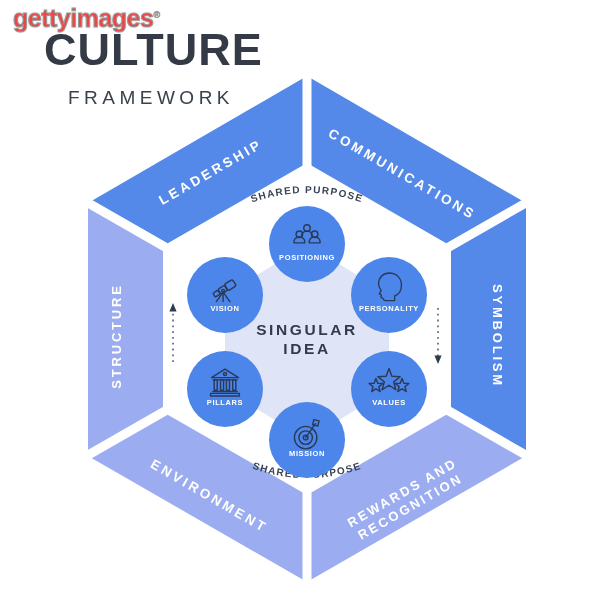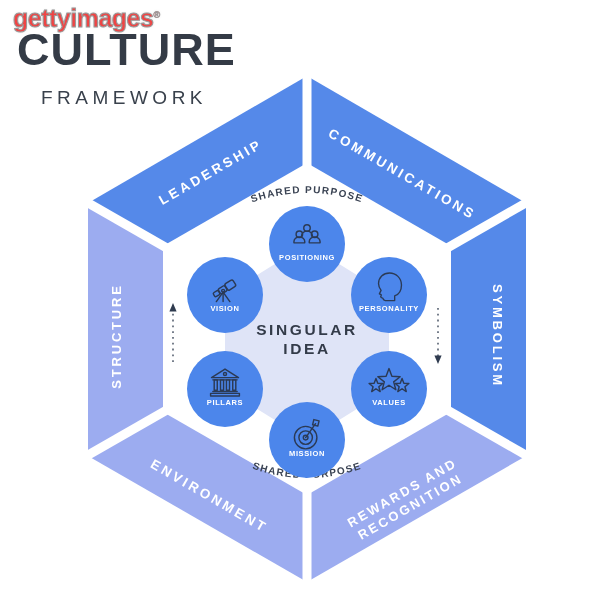--- a/index.html
+++ b/index.html
@@ -7,21 +7,21 @@
   .canvas{position:absolute;inset:0;width:612px;height:612px;background:#fff;}
 
   
   .watermark{position:absolute;left:13px;top:6px;z-index:5;font-size:25px;line-height:1;
     color:#ef4444;-webkit-text-stroke:1px #9a9a9a;text-shadow:0 0 2px rgba(140,140,140,.55);
     letter-spacing:-0.5px;user-select:none;}
   .watermark .bold{font-weight:700;}
   .watermark sup{font-size:9px;-webkit-text-stroke:.6px #9a9a9a;}
 
   
-  .title-block{position:absolute;left:17px;top:27px;width:214px;text-align:center;z-index:2;}
+  .title-block{position:absolute;left:44px;top:27px;width:214px;text-align:center;z-index:2;}
   .title{font-size:45px;font-weight:800;letter-spacing:1px;color:#343B46;line-height:1.02;}
   .subtitle{margin-top:14px;font-size:19px;font-weight:400;letter-spacing:4.5px;color:#39414C;}
 
   svg{position:absolute;inset:0;z-index:1;}
   .ring-label{font:700 13.5px "Liberation Sans",sans-serif;letter-spacing:3px;fill:#ffffff;}
   .ring-label2{font:700 13px "Liberation Sans",sans-serif;letter-spacing:2.4px;fill:#ffffff;}
   .vert-label{font:700 13px "Liberation Sans",sans-serif;letter-spacing:2.8px;fill:#ffffff;}
   .arc-label{font:600 10px "Liberation Sans",sans-serif;letter-spacing:1.3px;fill:#3A4353;}
   .center-label{font:800 15.5px "Liberation Sans",sans-serif;letter-spacing:2.6px;fill:#333B49;}
   .node-label{font:700 7.5px "Liberation Sans",sans-serif;letter-spacing:.6px;fill:#ffffff;}

